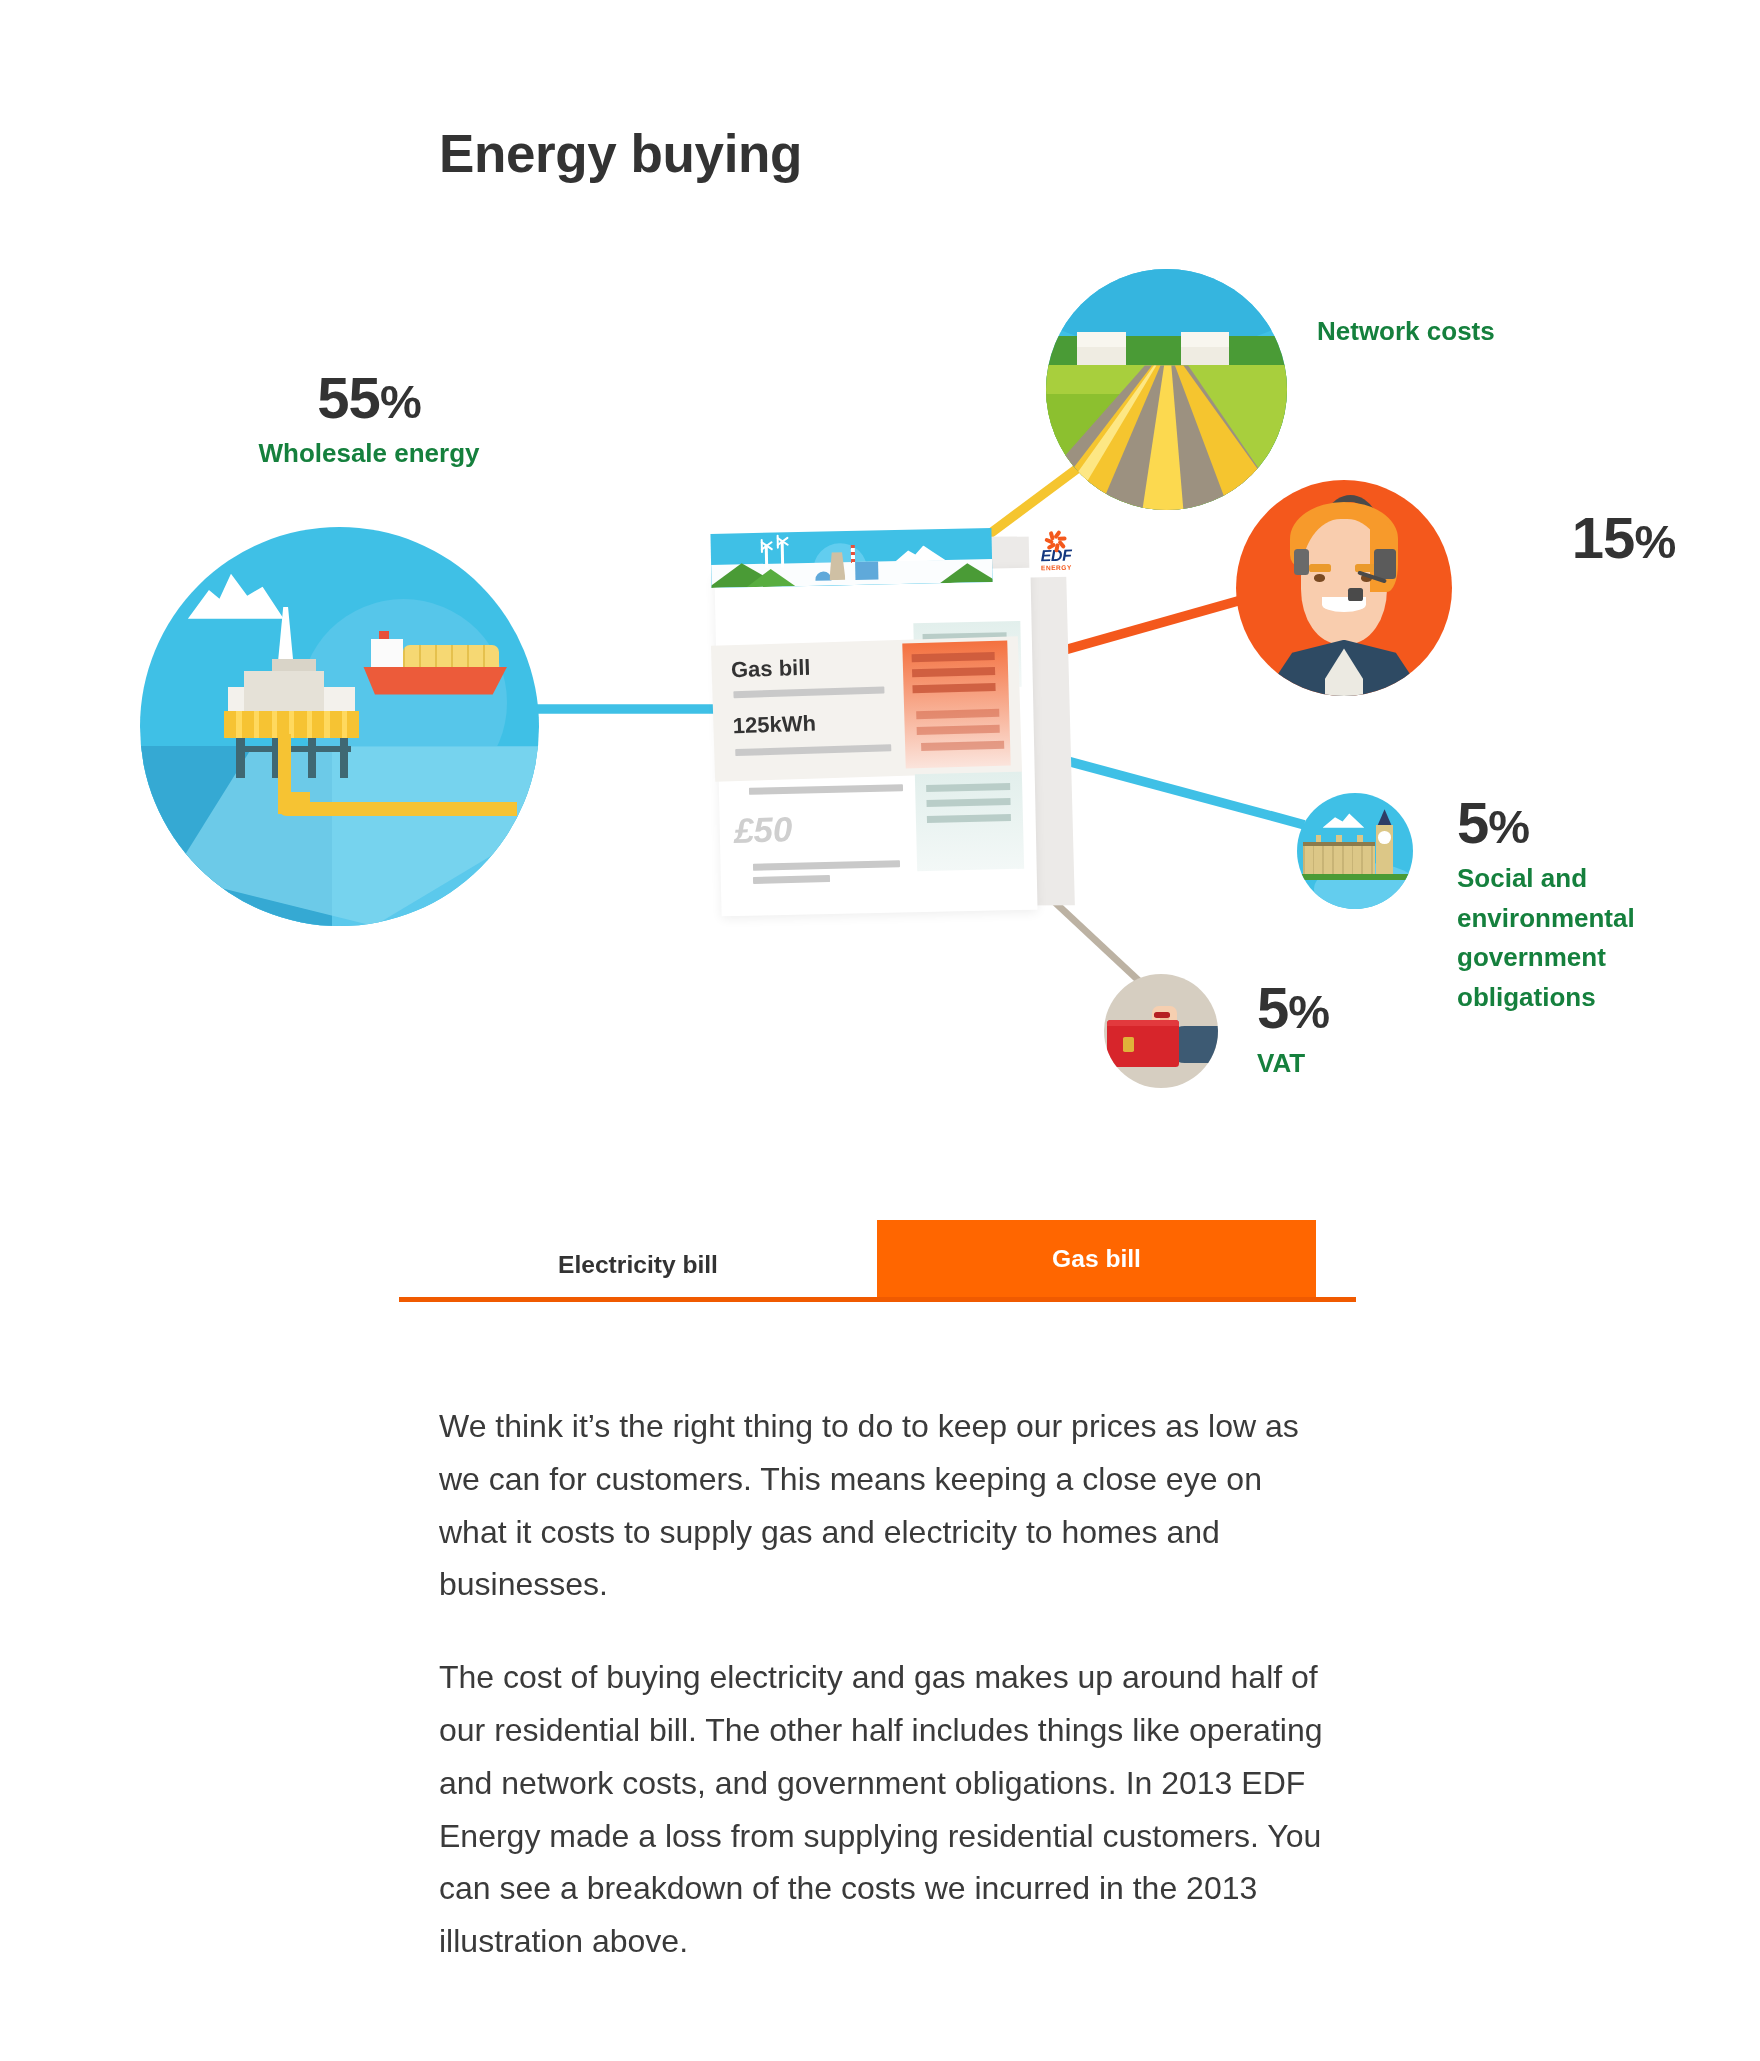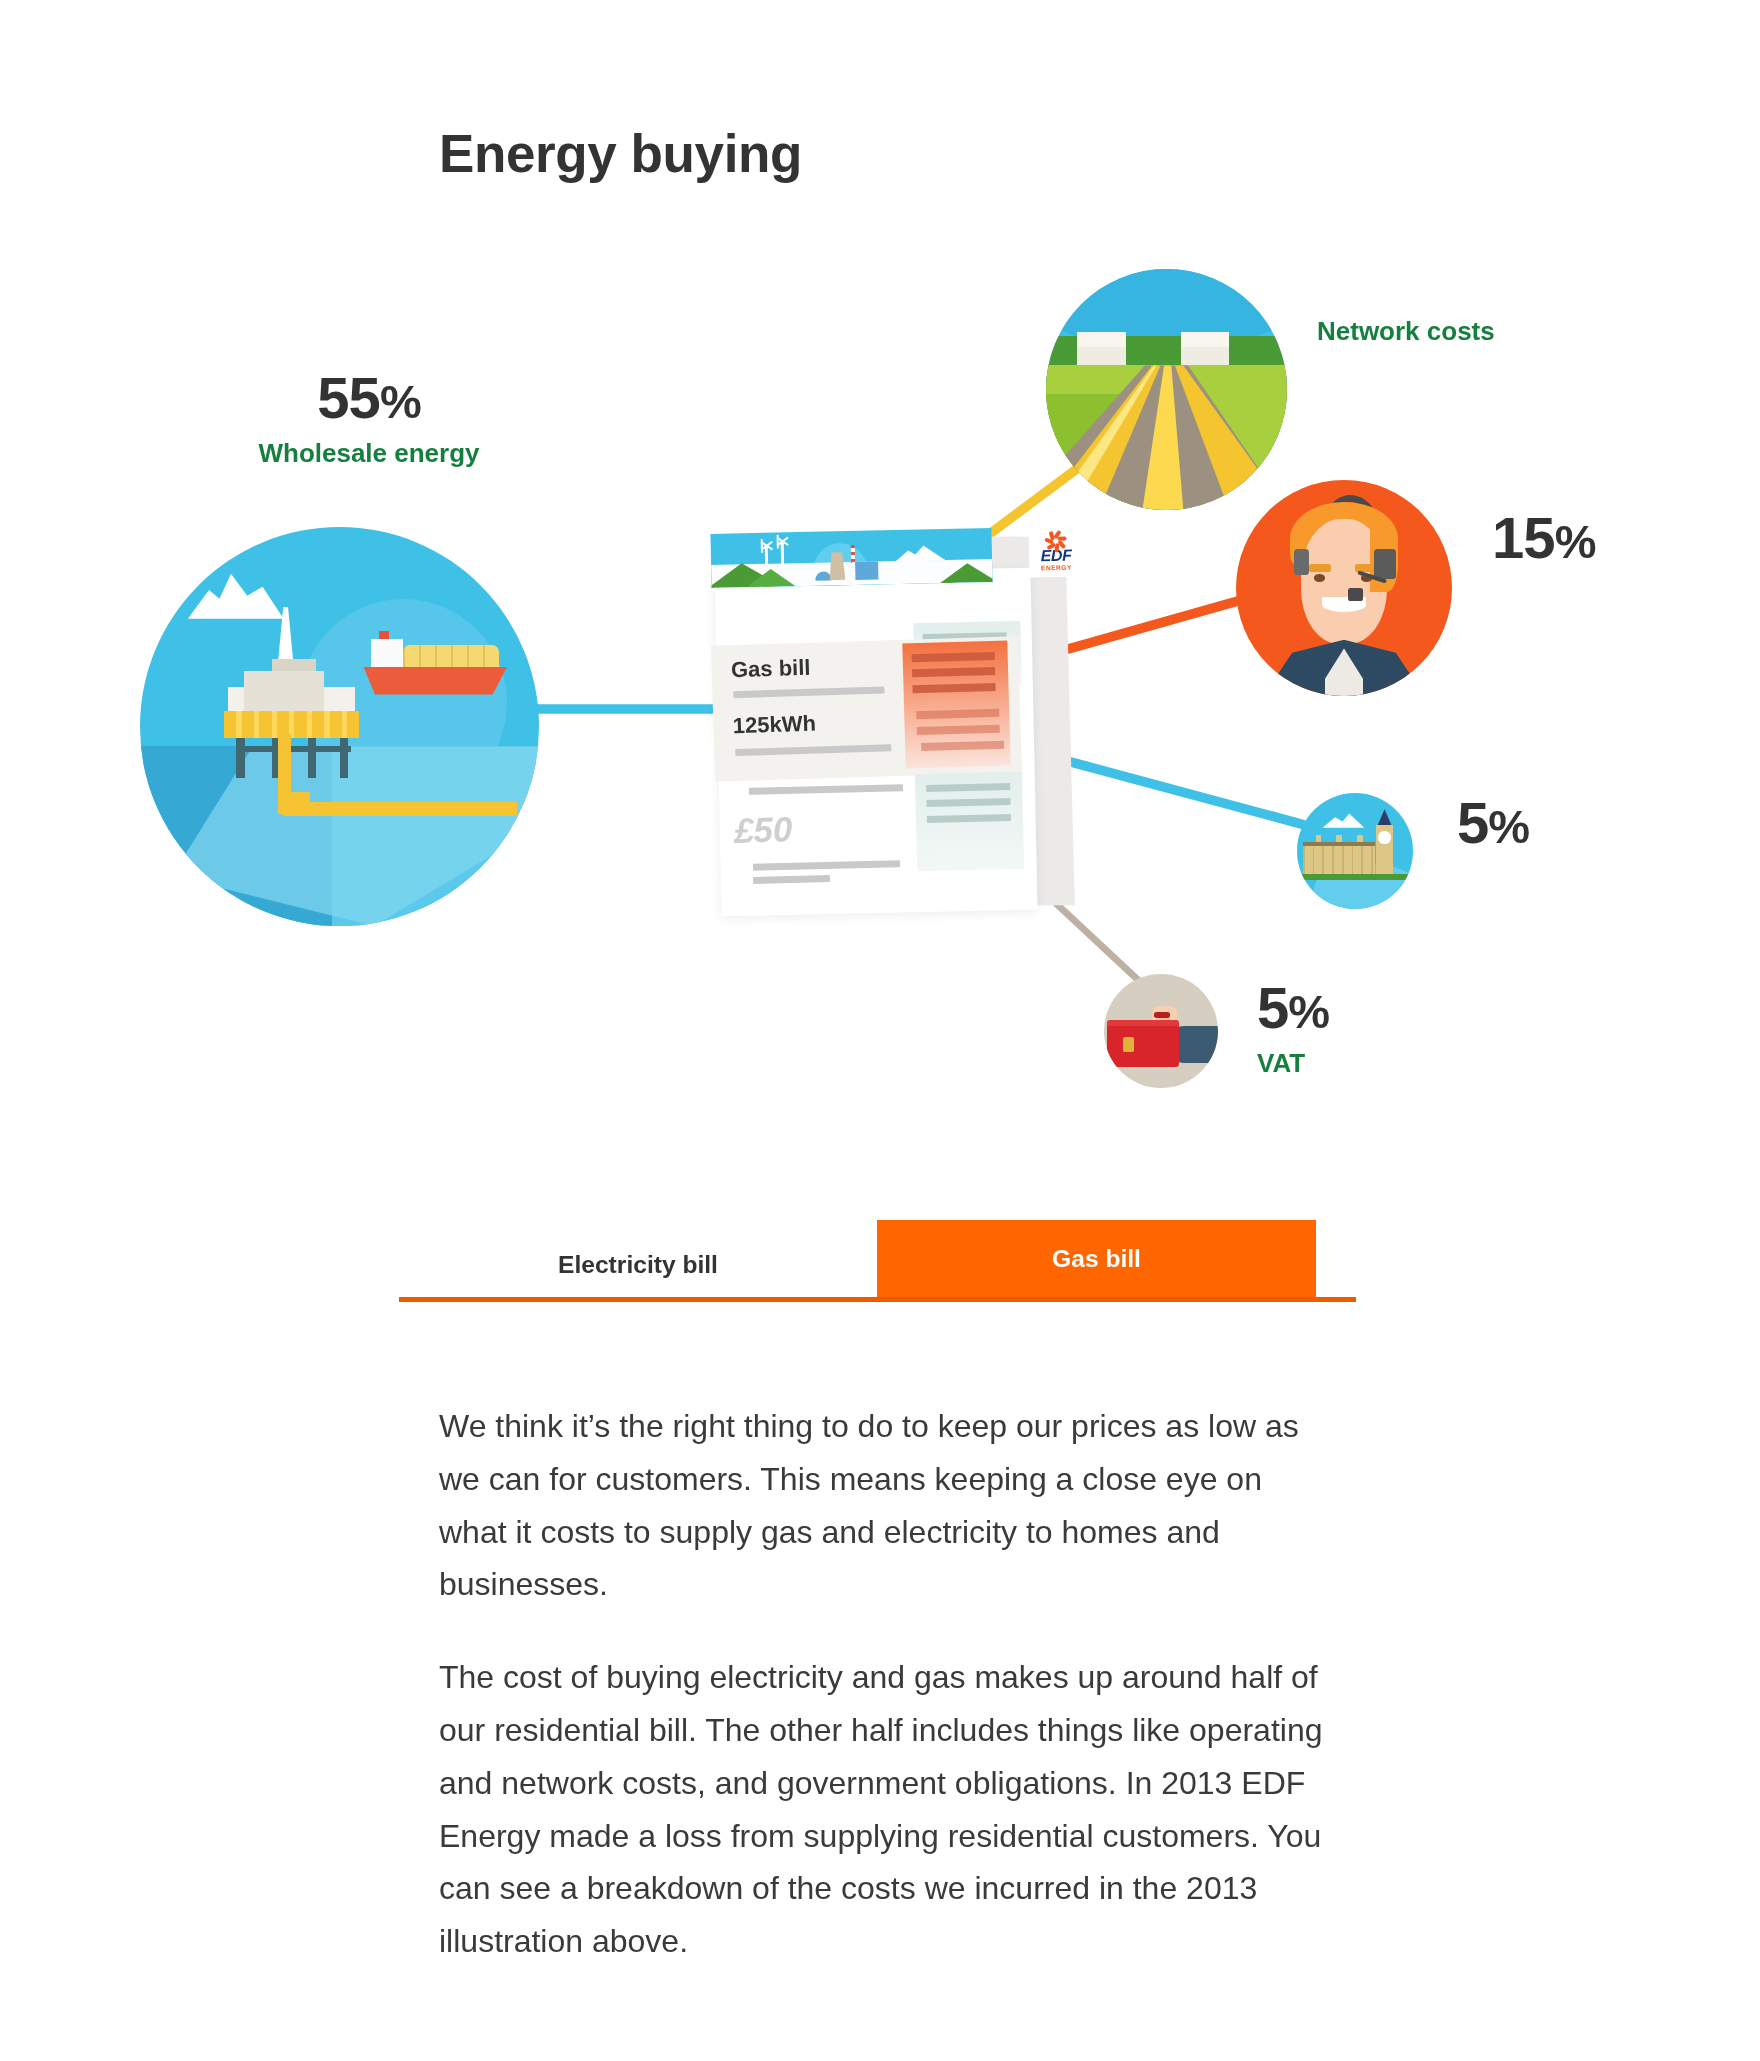--- a/index.html
+++ b/index.html
@@ -45,21 +45,21 @@
   .stat .pct .sym { font-size: 47px; }
   .stat .cap {
     font-size: 26px;
     font-weight: bold;
     color: #15803d;
     line-height: 1.5;
     margin-top: 7px;
   }
   #stat-wholesale { left: 211px; top: 369px; width: 316px; text-align: center; }
   #stat-network   { left: 1317px; top: 305px; width: 369px; }
-  #stat-operating { left: 1492px; top: 509px; width: 263px; }
+  #stat-operating { left: 1492px; top: 509px; width: 263px; text-align: center; }
   #stat-social    { left: 1457px; top: 794px; width: 237px; }
   #stat-vat       { left: 1257px; top: 979px; width: 193px; }
   #stat-social .cap { line-height: 1.52; }
 
   
   .circle-ill {
     position: absolute;
     border-radius: 50%;
     overflow: hidden;
   }
@@ -448,20 +448,26 @@
     <div class="stat" id="stat-network">
       <div class="cap">Network costs</div>
     </div>
 
     <div class="stat" id="stat-operating">
       <div class="pct"><span>15</span><span class="sym">%</span></div>
     </div>
 
     <div class="stat" id="stat-social">
       <div class="pct"><span>5</span><span class="sym">%</span></div>
+      <div class="cap">
+        <div>Social and</div>
+        <div>environmental</div>
+        <div>government</div>
+        <div>obligations</div>
+      </div>
     </div>
 
     <div class="stat" id="stat-vat">
       <div class="pct"><span>5</span><span class="sym">%</span></div>
       <div class="cap">VAT</div>
     </div>
   </div>
 
   <div id="tabs">
     <div class="tab inactive">Electricity bill</div>

